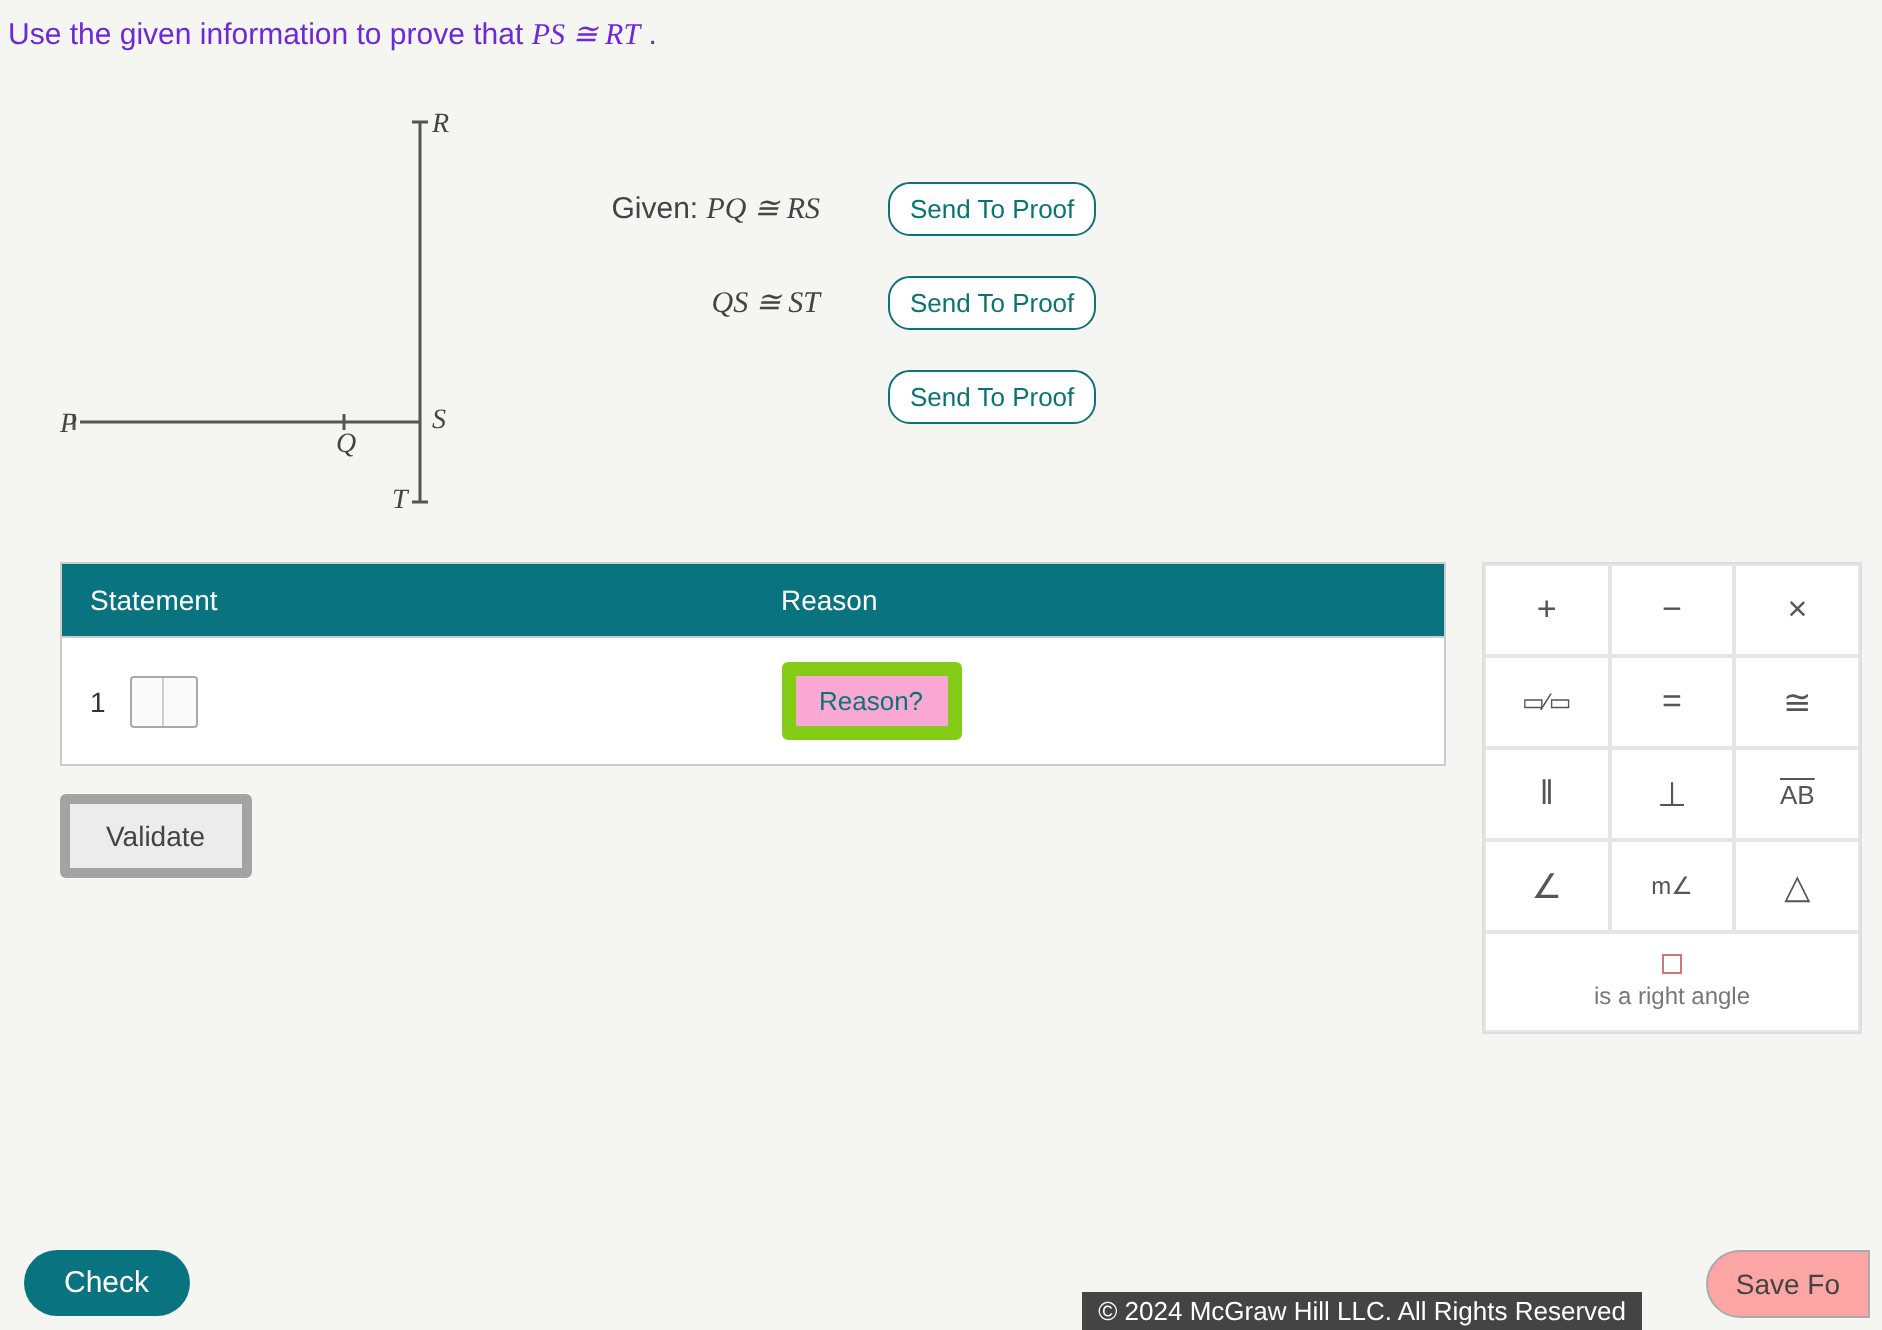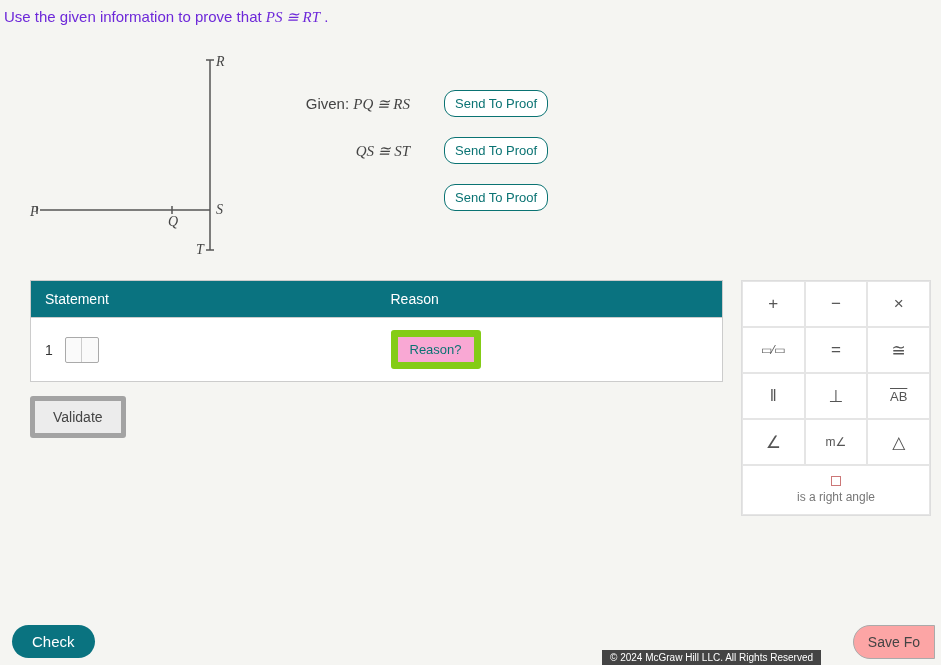--- a/index.html
+++ b/index.html
@@ -183,21 +183,21 @@
     background: #fca5a5;
     color: #444;
     border-radius: 18px 0 0 18px;
     padding: 8px 14px;
     font-size: 14px;
     cursor: pointer;
   }
   .copyright {
     position:absolute;
     bottom:0; right:120px;
-    font-size:10px; color:#fff;
+    font-size:13px; color:#fff;
     background:#444;
     padding:2px 8px;
   }
 </style>
 </head>
 <body>
 
 <div class="instruction">
   <span>Use the given information to prove that </span>
   <span class="ital">PS ≅ RT</span>

